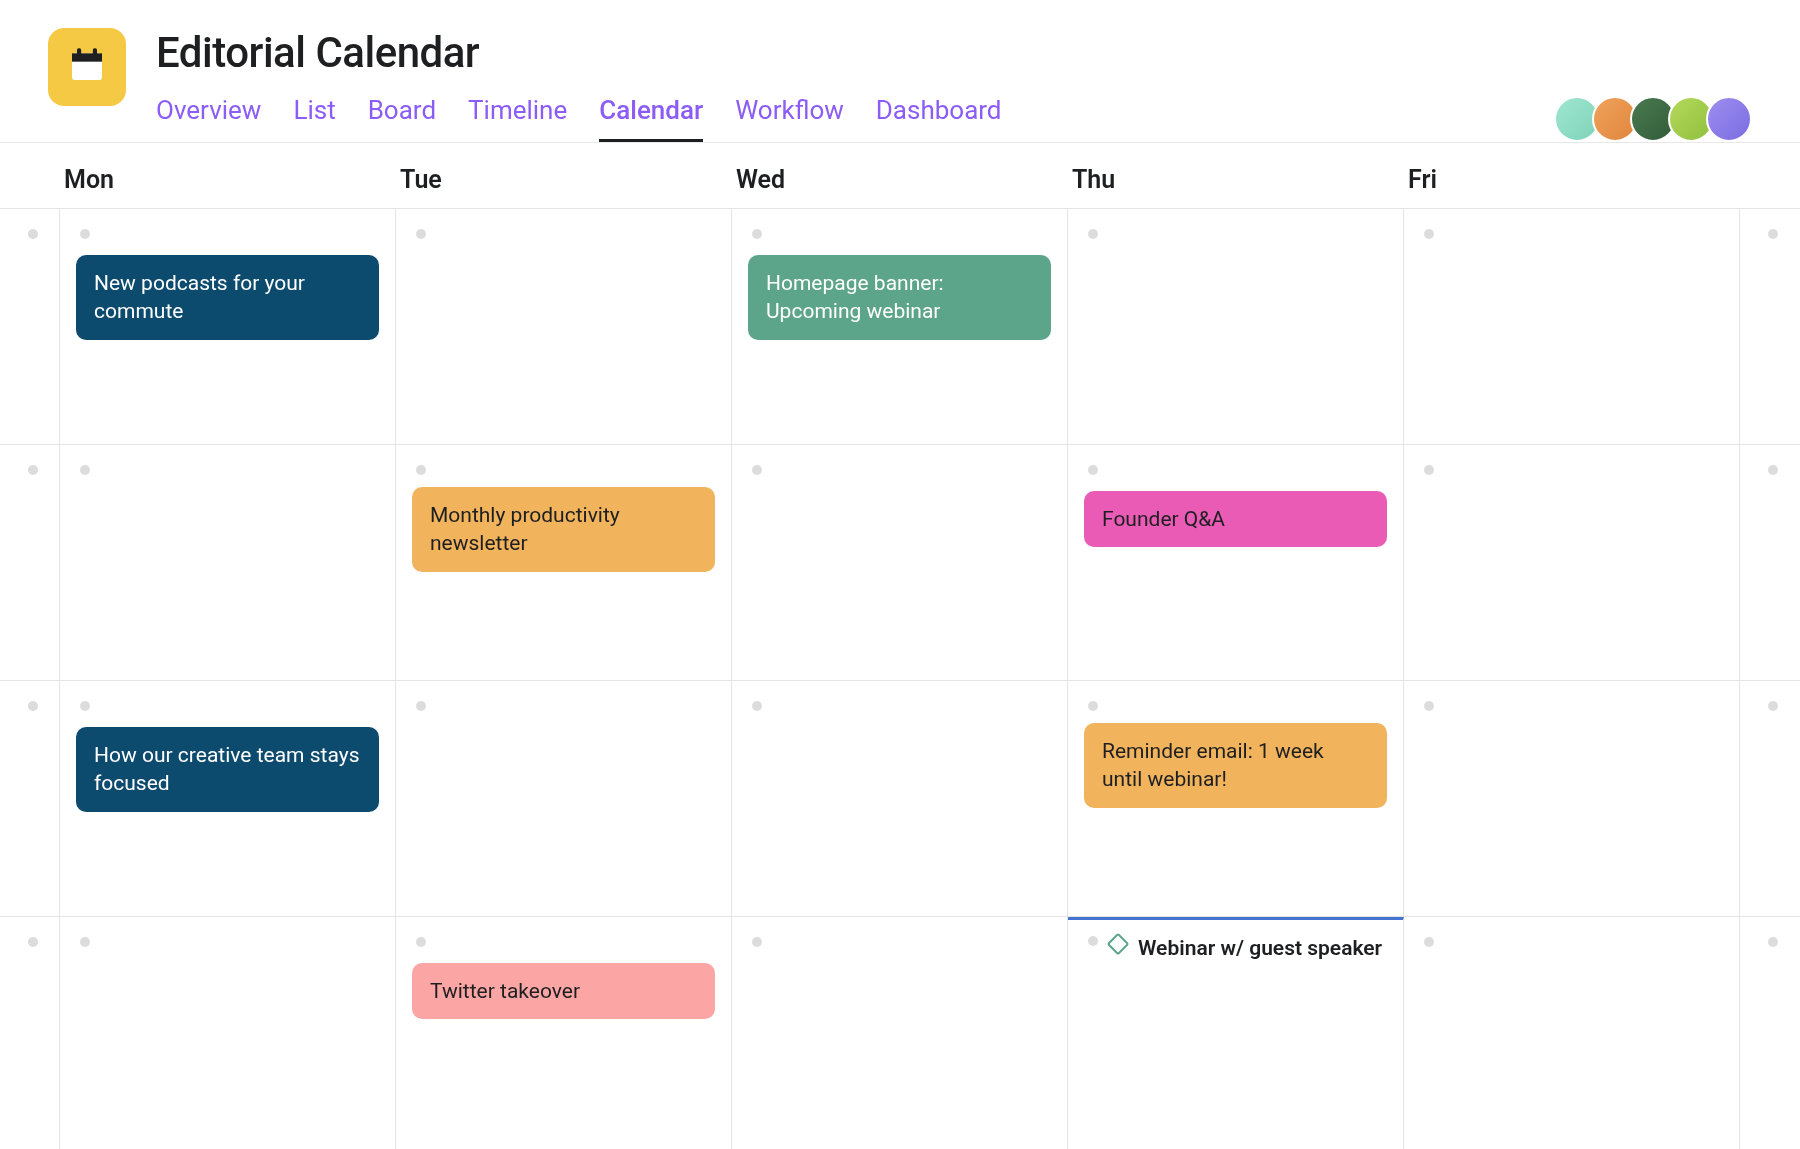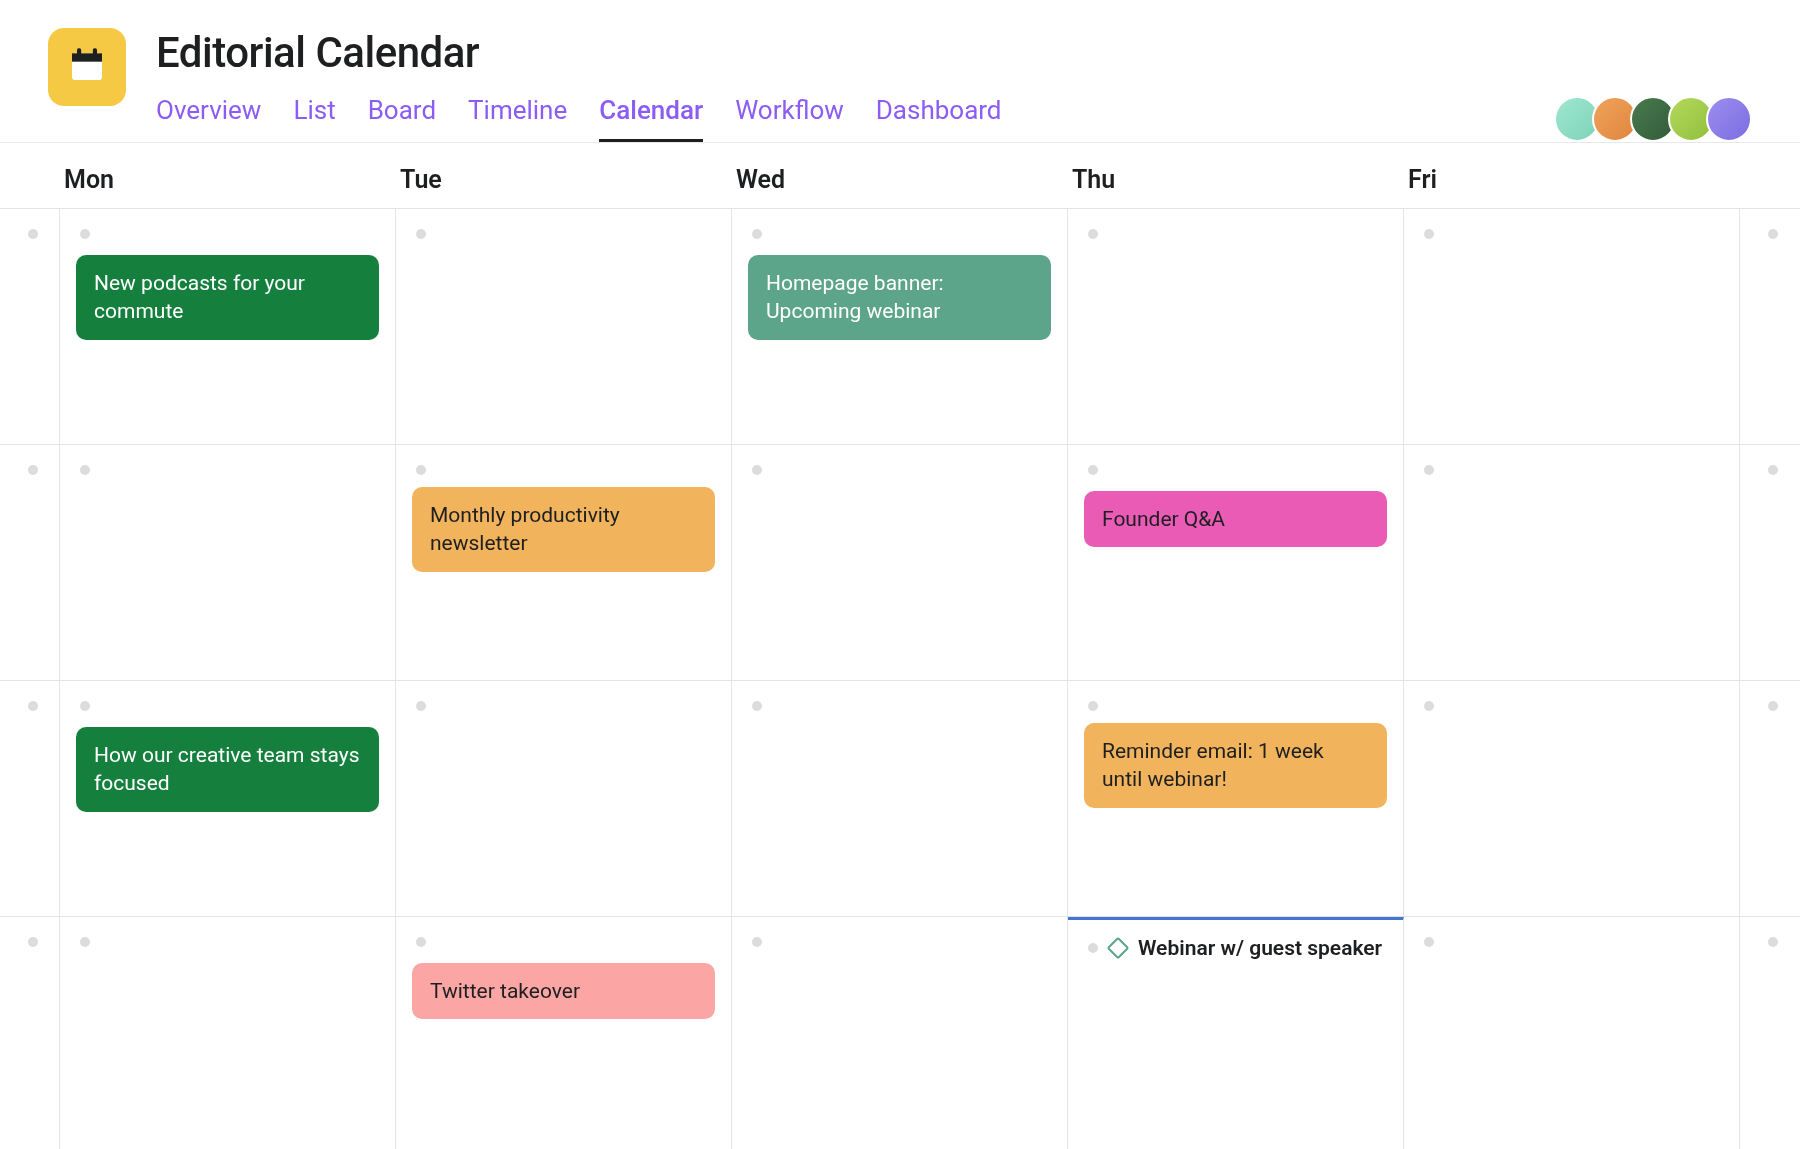--- a/index.html
+++ b/index.html
@@ -125,29 +125,29 @@
 
   .card {
     margin-top: 32px;
     border-radius: 10px;
     padding: 14px 18px;
     font-size: 21px;
     line-height: 1.35;
     color: #1e1f21;
     cursor: pointer;
   }
-  .card.coral  { background: #15803d; color: #fff; }
+  .card.coral  { background: #0c4a6e; color: #fff; }
   .card.green  { background: #5ca58a; color: #fff; }
   .card.orange { background: #f1b35c; margin-top: 28px; }
   .card.pink   { background: #ea5bb5; }
   .card.yellow { background: #fca5a5; }
 
   .plain-event {
     display: flex;
-    align-items: center;
+    align-items: flex-start;
     gap: 12px;
     font-size: 21px;
     font-weight: 600;
     color: #1e1f21;
     position: absolute;
     top: 16px;
     left: 20px;
     right: 10px;
   }
   .plain-event .date-dot2 {

